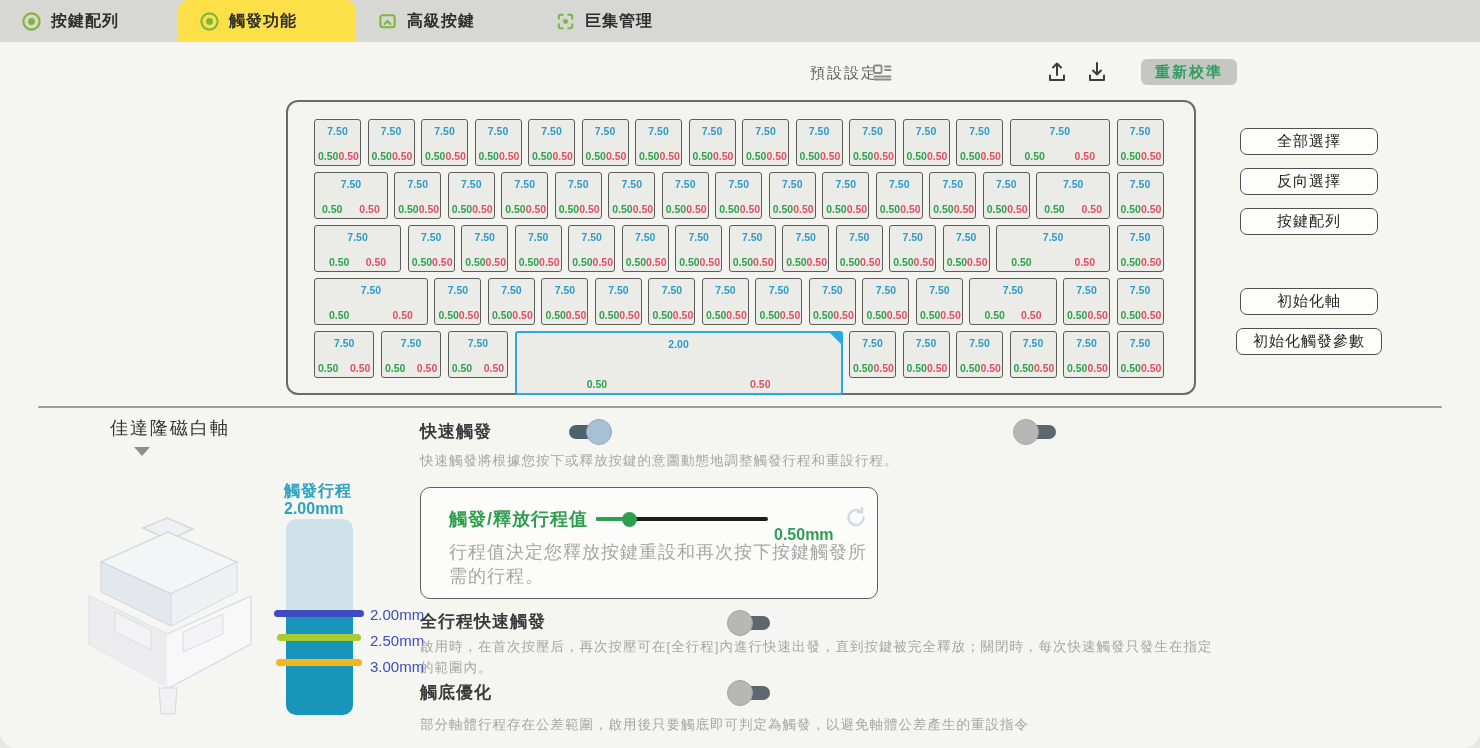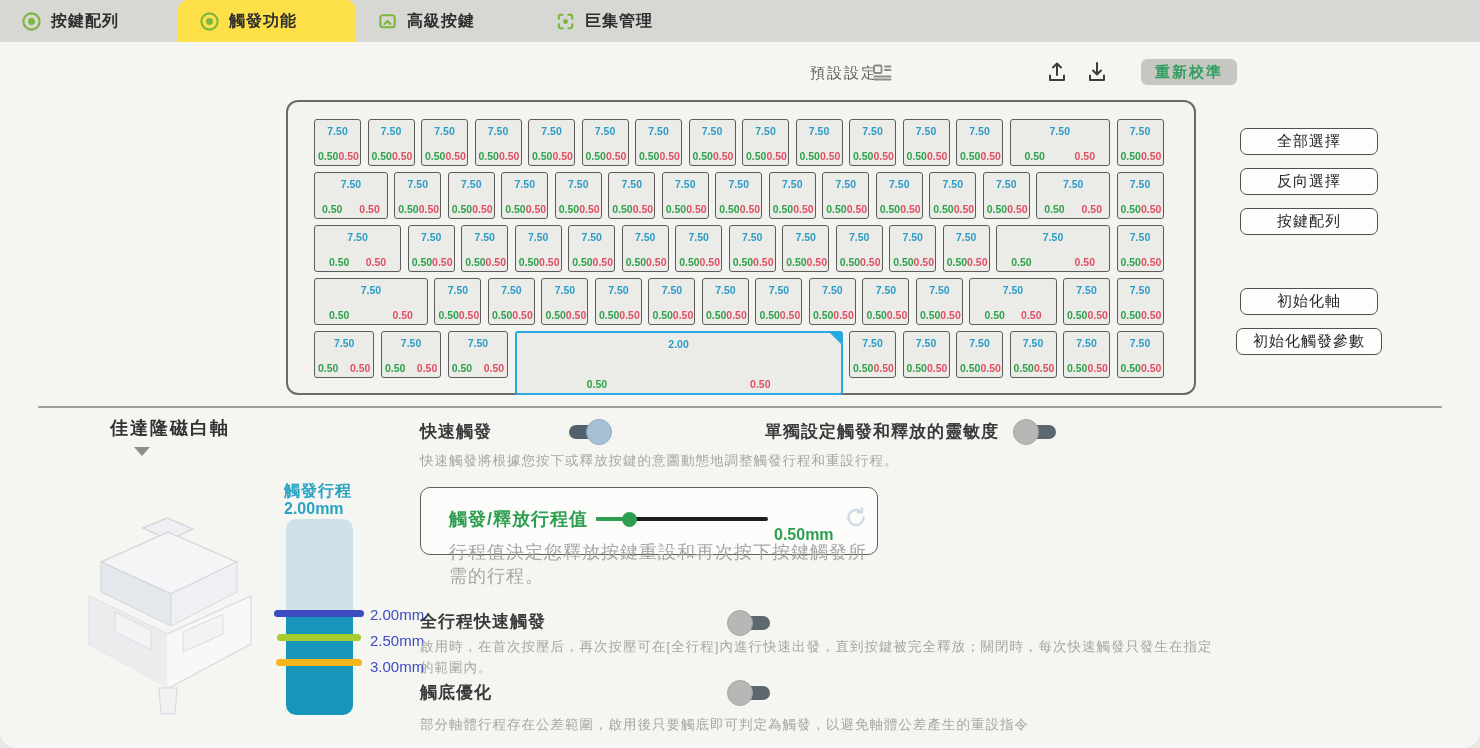--- a/index.html
+++ b/index.html
@@ -44,21 +44,21 @@
   .k-l{color:var(--key-green)} .k-r{color:var(--key-red)}
 
   
   .sbtn{position:absolute;left:1240px;width:138px;height:27px;background:#fdfdfc;border:1.5px solid #4f4f4d;
     border-radius:7px;font-size:15px;color:#1f1f1f;display:flex;align-items:center;justify-content:center;
     cursor:pointer;letter-spacing:1px;font-family:inherit}
 
   .divider{position:absolute;left:38px;top:406px;width:1404px;height:2px;background:#9d9d9b;border-radius:1px}
 
   
-  .switch-name{position:absolute;left:55px;top:416px;width:230px;text-align:center;font-size:18px;font-weight:bold;
+  .switch-name{position:absolute;left:55px;top:416px;width:230px;text-align:center;font-size:18px;font-weight:normal;
     color:#333;letter-spacing:2px;cursor:pointer}
   .caret{position:absolute;left:134px;top:447px;width:0;height:0;border-left:8px solid transparent;
     border-right:8px solid transparent;border-top:9px solid #8e8e8c;cursor:pointer}
   .switch-img{position:absolute;left:55px;top:492px;width:230px;height:240px}
   .gauge-title{position:absolute;left:284px;top:481px;font-size:16px;font-weight:bold;color:var(--teal);letter-spacing:1px}
   .gauge-value{position:absolute;left:284px;top:500px;font-size:16px;font-weight:bold;color:var(--teal)}
   .gauge{position:absolute;left:286px;top:519px;width:67px;height:196px;border-radius:10px;overflow:hidden}
   .g-top{height:95px;background:var(--gauge-top)}
   .g-bot{height:101px;background:var(--gauge-bottom)}
   .marker-line{position:absolute;height:7px;border-radius:4px}
@@ -67,21 +67,21 @@
   
   .sec-title{position:absolute;font-size:17px;font-weight:bold;color:#3a3a3a;letter-spacing:1px}
   .desc{position:absolute;font-size:13.5px;color:#a6a6a4;letter-spacing:1px;line-height:21px}
   .toggle{position:absolute;width:46px;height:26px;cursor:pointer}
   .toggle .track{position:absolute;left:3px;top:6px;width:40px;height:14px;border-radius:7px;background:var(--toggle-track)}
   .toggle .knob{position:absolute;top:0;width:26px;height:26px;border-radius:50%}
   .toggle.on .knob{right:0;background:var(--toggle-knob);border:1px solid #8fa9bd}
   .toggle.off .knob{left:0;background:#b7b7b5;border:1px solid #a5a5a3}
   .toggle.off .track{background:#5d676e}
 
-  .slider-box{position:absolute;left:420px;top:487px;width:458px;height:68px;background:#fcfcfb;
+  .slider-box{position:absolute;left:420px;top:487px;width:458px;height:112px;background:#fcfcfb;
     border:1.5px solid #5f5f5d;border-radius:10px}
   .sb-title{position:absolute;left:28px;top:19px;font-size:18px;font-weight:bold;color:var(--slider-green);letter-spacing:1px}
   .sl-track{position:absolute;left:175px;top:29px;width:172px;height:4px;background:#1d1d1b;border-radius:2px;cursor:pointer}
   .sl-fill{position:absolute;left:0;top:0;height:4px;background:var(--slider-green);border-radius:2px}
   .sl-knob{position:absolute;top:-5.5px;width:15px;height:15px;border-radius:50%;background:var(--slider-green);cursor:grab}
   .sb-value{position:absolute;left:353px;top:38px;font-size:16px;font-weight:bold;color:var(--slider-green)}
   .sb-reset{position:absolute;left:423px;top:17px;width:24px;height:24px;cursor:pointer}
   .sb-reset .rs{fill:none;stroke:#d2dbe5;stroke-width:2.4;stroke-linecap:round;stroke-linejoin:round}
   .sb-desc{position:absolute;left:28px;top:52px;font-size:18px;color:#a6a6a4;letter-spacing:1px}
 </style>
@@ -649,21 +649,20 @@
   <div class="marker-line" style="left: 276px; top: 659px; width: 86px; background: rgb(244, 181, 29);"></div>
   <span class="marker-label" style="top:606px">2.00mm</span>
   <span class="marker-label" style="top:632px">2.50mm</span>
   <span class="marker-label" style="top:658px">3.00mm</span>
 
   <span class="sec-title" style="left:420px;top:420px">快速觸發</span>
   <div class="toggle on" style="left:566px;top:419px">
     <div class="track"></div>
     <div class="knob"></div>
   </div>
-  <span class="sec-title" style="left:765px;top:420px">單獨設定觸發和釋放的靈敏度</span>
   <div class="toggle off" style="left:1013px;top:419px">
     <div class="track"></div>
     <div class="knob"></div>
   </div>
   <span class="desc" style="left:420px;top:450px;width:700px">快速觸發將根據您按下或釋放按鍵的意圖動態地調整觸發行程和重設行程。</span>
 
   <div class="slider-box">
     <span class="sb-title">觸發/釋放行程值</span>
     <div class="sl-track">
       <div class="sl-fill" id="sl-fill" style="width: 19%;"></div>

